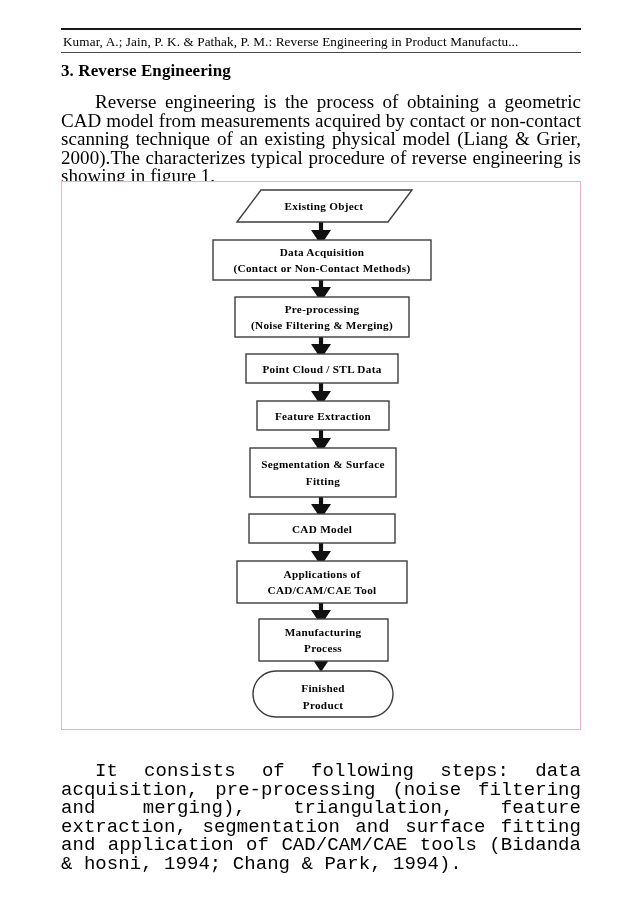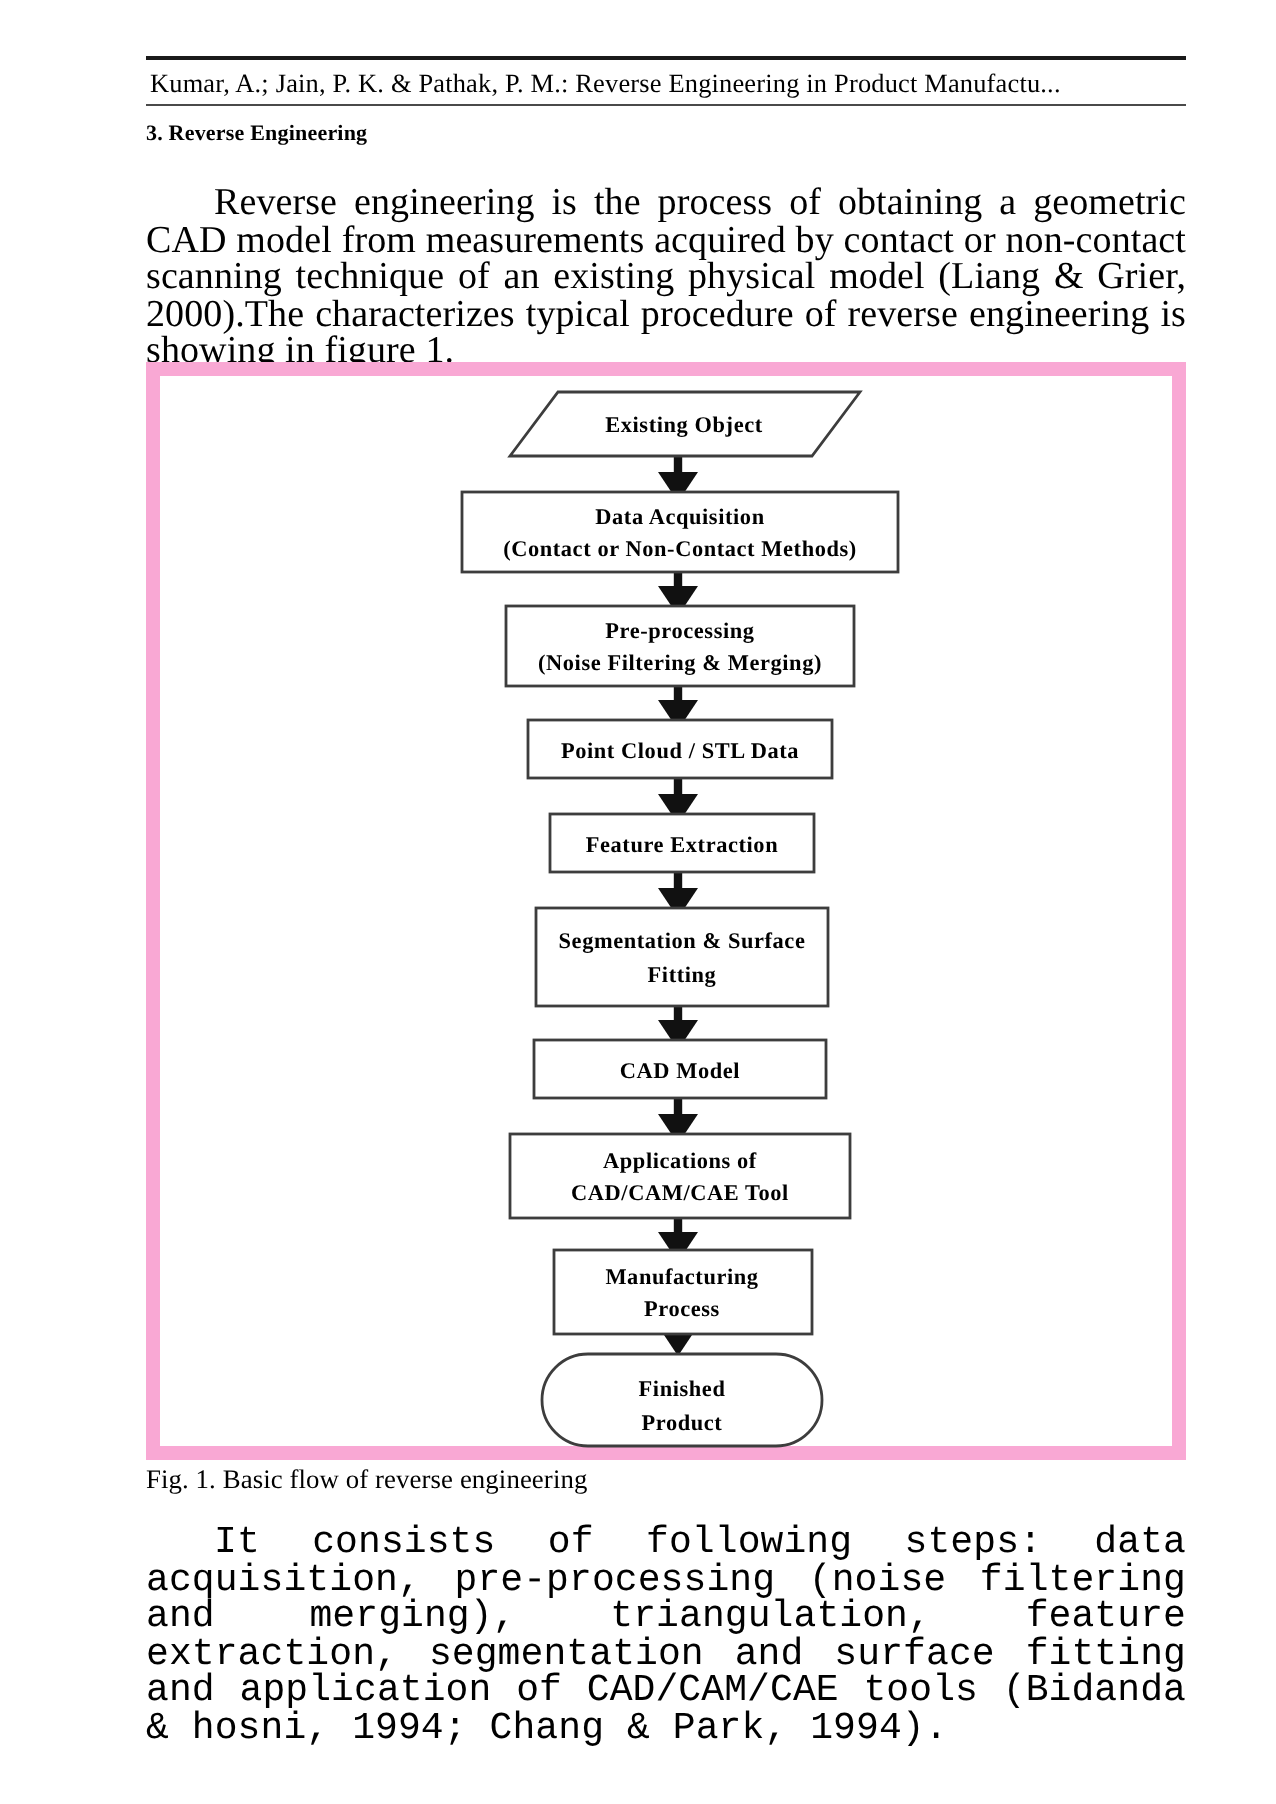--- a/index.html
+++ b/index.html
@@ -11,21 +11,21 @@
     width: 638px;
     height: 902px;
     position: relative;
     font-family: "Liberation Serif", serif;
     color: #000000;
     overflow: hidden;
   }
 
   .page {
     position: absolute;
-    left: 12px; top: 0;
+    left: 0; top: 0;
     width: 563px;
     height: 902px;
   }
 
   
   .runhead-rule {
     position: absolute;
     left: 61px;
     top: 28px;
     width: 520px;
@@ -49,21 +49,21 @@
     width: 520px;
     height: 1px;
     background: #4a4a4a;
   }
 
   
   .section-heading {
     position: absolute;
     left: 61px;
     top: 61px;
-    font-size: 11px;
+    font-size: 17px;
     font-weight: bold;
     letter-spacing: 0.1px;
   }
 
   
   .para {
     position: absolute;
     font-size: 19px;
     line-height: 18.6px;
     text-align: justify;
@@ -84,21 +84,21 @@
     font-family: Liberation Mono, monospace;
   }
 
   
   .figure-frame {
     position: absolute;
     left: 61px;
     top: 181px;
     width: 520px;
     height: 549px;
-    border: 7px solid #f9a8d4;
+    border: 1px solid #f9a8d4;
     box-sizing: border-box;
     background: #ffffff;
   }
   .figure-caption {
     position: absolute;
     left: 61px;
     top: 732px;
     font-size: 13.4px;
     letter-spacing: 0.05px;
   }
@@ -250,17 +250,16 @@
 
       <g>
         <rect class="node-shape" x="191" y="489" width="140" height="46" rx="23" ry="23"></rect>
         <text class="node-label" x="261" y="510">Finished</text>
         <text class="node-label" x="261" y="527">Product</text>
       </g>
 
     </svg>
   </div>
 
-  <div class="figure-caption">Fig. 1. Basic flow of reverse engineering</div>
 
   <div class="para para-steps">It consists of following steps: data acquisition, pre-processing (noise filtering and merging), triangulation, feature extraction, segmentation and surface fitting and application of CAD/CAM/CAE tools (Bidanda &amp; hosni, 1994; Chang &amp; Park, 1994).</div>
 
 </div>
 
 </body></html>

